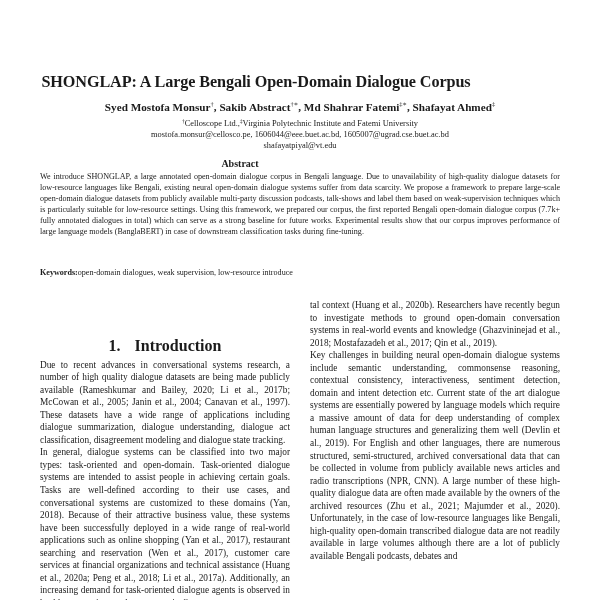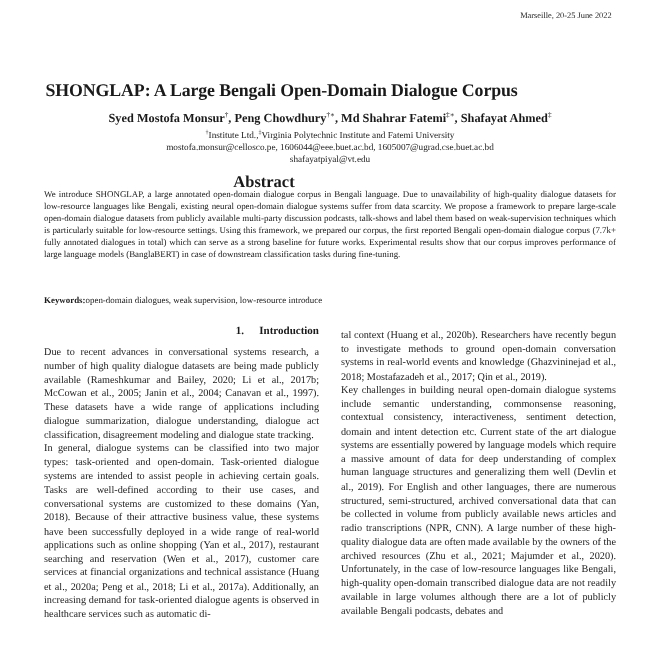--- a/index.html
+++ b/index.html
@@ -10,51 +10,50 @@
   .hdr .l1 { font-style:italic; }
   .title { position:absolute; left:0; width:512px; top:73px; text-align:center;
            font-weight:bold; font-size:16.2px; letter-spacing:-0.1px; }
   .authors { position:absolute; left:0; width:600px; top:100px; text-align:center;
              font-weight:bold; font-size:11.2px; }
   .authors sup { font-size:6.5px; font-weight:normal; vertical-align:5px; }
   .aff { position:absolute; left:0; width:600px; top:116px; text-align:center;
          font-size:8.4px; line-height:11.2px; }
   .aff sup { font-size:5.5px; vertical-align:3px; }
   .abs-title { position:absolute; left:0; width:480px; top:158px; text-align:center;
-               font-weight:bold; font-size:15px; }
+               font-weight:bold; font-size:10px; }
   .abs { position:absolute; left:40px; width:520px; top:171px; font-size:8.1px;
          line-height:11.1px; text-align:justify; }
   .kw { position:absolute; left:40px; top:268px; font-size:8.1px; }
   .kw b { font-weight:bold; }
   .col { position:absolute; top:296px; width:250px; font-size:9.3px; line-height:12.55px;
          text-align:justify; }
   .col.left { left:40px; }
   .col.right { left:310px; top:299px; }
-  .sec { text-align:right; font-weight:bold; font-size:10px; margin-bottom:6px; }
+  .sec { text-align:center; font-weight:bold; font-size:16px; margin-bottom:6px;margin-top:44px; }
   .sec .num { margin-right:14px; }
   p { margin:0; }
 </style>
 </head>
 <body>
 
 <div class="hdr">
-  <div>Marseille, 20-25 June 2022</div>
 </div>
 
 <div class="title">SHONGLAP: A Large Bengali Open-Domain Dialogue Corpus</div>
 
 <div class="authors">
   <span>Syed Mostofa Monsur</span><sup>†</sup>, 
-  <span>Peng Chowdhury</span><sup>†∗</sup>, 
+  <span>Sakib Abstract</span><sup>†∗</sup>, 
   <span>Md Shahrar Fatemi</span><sup>‡∗</sup>, 
   <span>Shafayat Ahmed</span><sup>‡</sup>
 </div>
 
 <div class="aff">
-  <div><sup>†</sup><span>Institute Ltd.,</span><sup>‡</sup><span>Virginia Polytechnic Institute and Fatemi University</span></div>
+  <div><sup>†</sup><span>Celloscope Ltd.,</span><sup>‡</sup><span>Virginia Polytechnic Institute and Fatemi University</span></div>
   <div>mostofa.monsur@cellosco.pe, 1606044@eee.buet.ac.bd, 1605007@ugrad.cse.buet.ac.bd</div>
   <div>shafayatpiyal@vt.edu</div>
 </div>
 
 <div class="abs-title">Abstract</div>
 <div class="abs">We introduce SHONGLAP, a large annotated open-domain dialogue corpus in Bengali language. Due to unavailability of high-quality dialogue datasets for low-resource languages like Bengali, existing neural open-domain dialogue systems suffer from data scarcity. We propose a framework to prepare large-scale open-domain dialogue datasets from publicly available multi-party discussion podcasts, talk-shows and label them based on weak-supervision techniques which is particularly suitable for low-resource settings. Using this framework, we prepared our corpus, the first reported Bengali open-domain dialogue corpus (7.7k+ fully annotated dialogues in total) which can serve as a strong baseline for future works. Experimental results show that our corpus improves performance of large language models (BanglaBERT) in case of downstream classification tasks during fine-tuning.</div>
 
 <div class="kw">
   <b>Keywords:</b><span>open-domain dialogues, weak supervision, low-resource introduce</span>
 </div>

